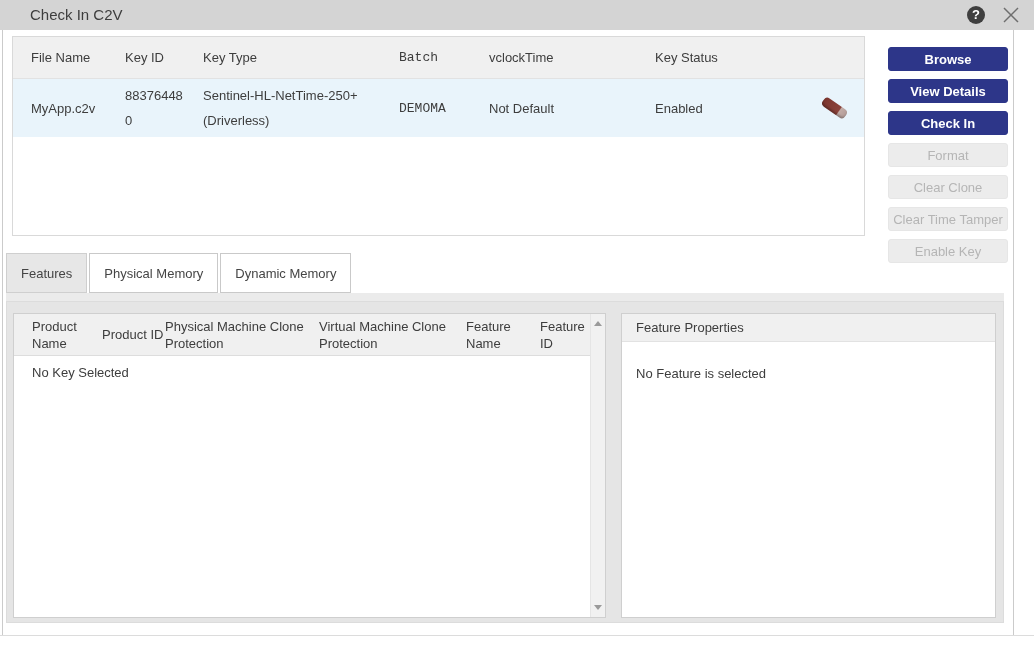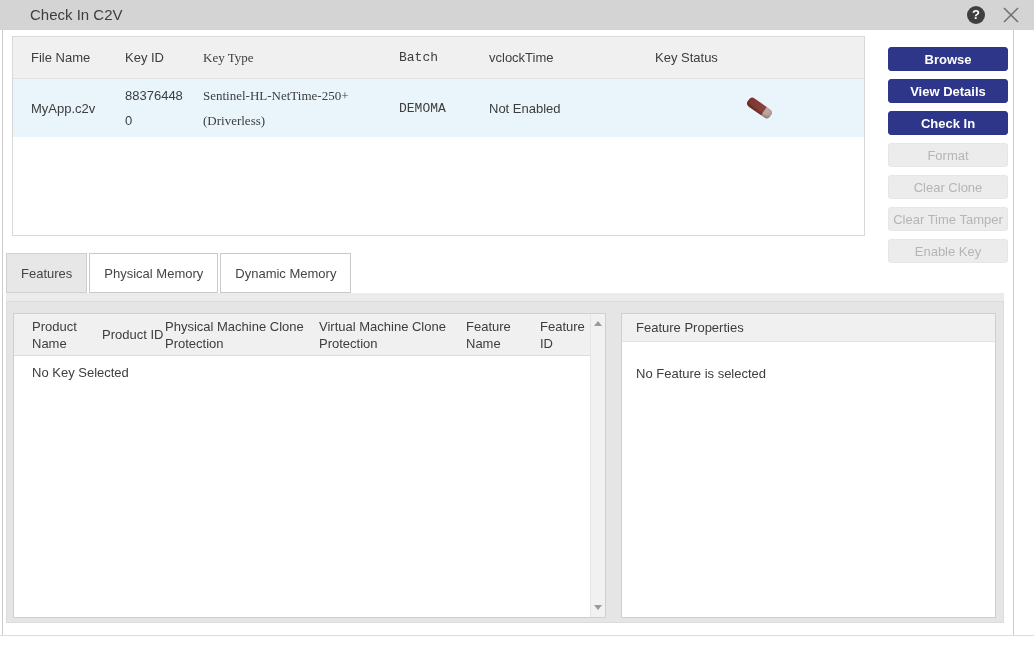--- a/index.html
+++ b/index.html
@@ -21,21 +21,21 @@
   
   .key-card{position:absolute;left:12px;top:36px;width:853px;height:200px;border:1px solid #d9d9d9;
     box-sizing:border-box;background:#fff;}
   .kt-head{display:flex;height:41px;background:#f0f0f0;border-bottom:1px solid #e2e2e2;
     align-items:center;font-size:13px;color:#3d3d3d;}
   .kt-row{display:flex;height:58px;background:#e9f4fb;align-items:center;font-size:13px;color:#3d3d3d;
     line-height:25px;cursor:pointer;}
   .c{box-sizing:border-box;}
   .c1{width:112px;padding-left:18px;}
   .c2{width:78px;}
-  .c3{width:196px;padding-right:28px;font-family:Liberation Serif, serif;}
+  .c3{width:196px;padding-right:28px;}
   .c4{width:90px;font-family:Liberation Mono, monospace;}
   .c5{width:166px;}
   .c6{width:150px;}
   .c7{flex:1;display:flex;justify-content:center;align-items:center;}
   .kt-row .c2{padding-right:16px;word-break:break-all;}
   .dongle{width:27px;height:10px;border-radius:4px;transform:rotate(35deg);
     background:linear-gradient(to right,#7c352e 0%,#8a423a 68%,#c2aba6 72%,#b39c98 100%);
     box-shadow:inset 0 -2px 2px rgba(0,0,0,.25);}
 
   
@@ -108,21 +108,22 @@
       <div class="c c4">Batch</div>
       <div class="c c5">vclockTime</div>
       <div class="c c6">Key Status</div>
       <div class="c c7"></div>
     </div>
     <div class="kt-row">
       <div class="c c1">MyApp.c2v</div>
       <div class="c c2">883764480</div>
       <div class="c c3">Sentinel-HL-NetTime-250+ (Driverless)</div>
       <div class="c c4">DEMOMA</div>
-      <div class="c c5">Not Enabled</div>
+      <div class="c c5">Not Default</div>
+      <div class="c c6">Enabled</div>
       <div class="c c7">
         <span class="dongle"></span>
       </div>
     </div>
   </div>
 
   <div class="actions">
     <button class="btn-on">Browse</button>
     <button class="btn-on">View Details</button>
     <button class="btn-on">Check In</button>

